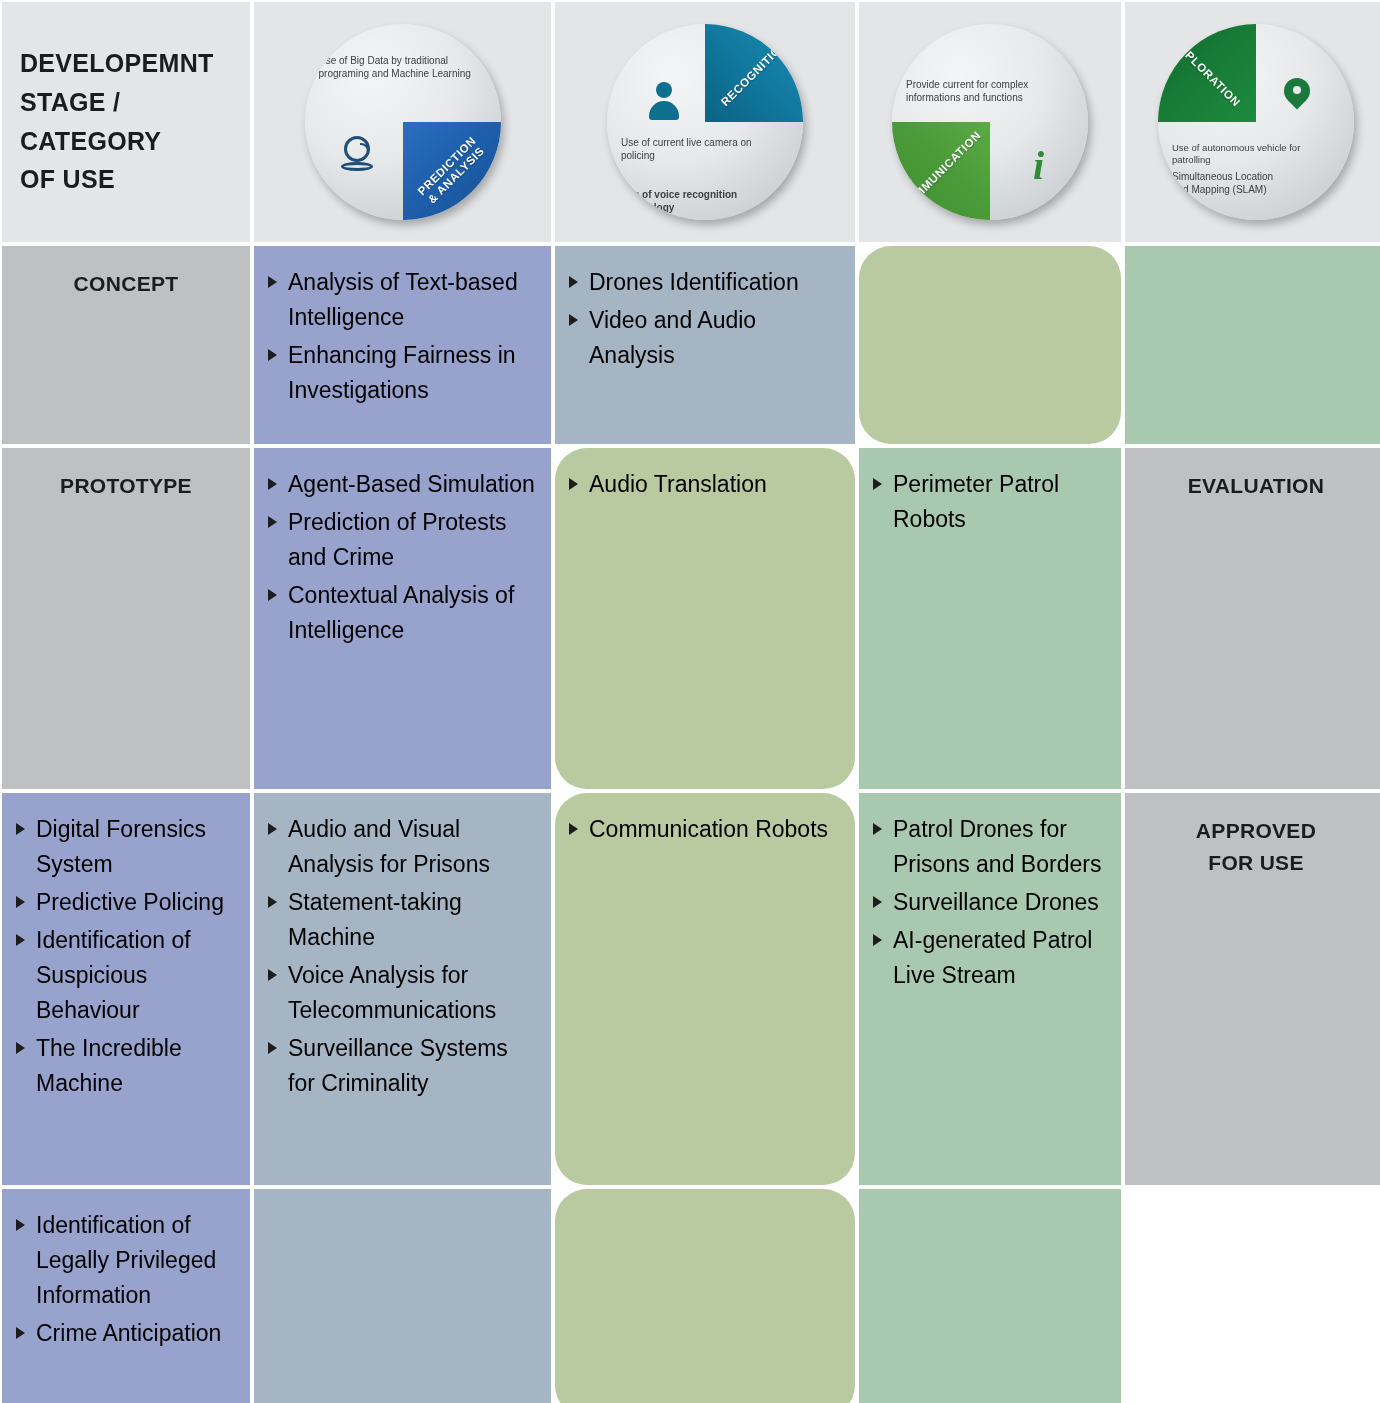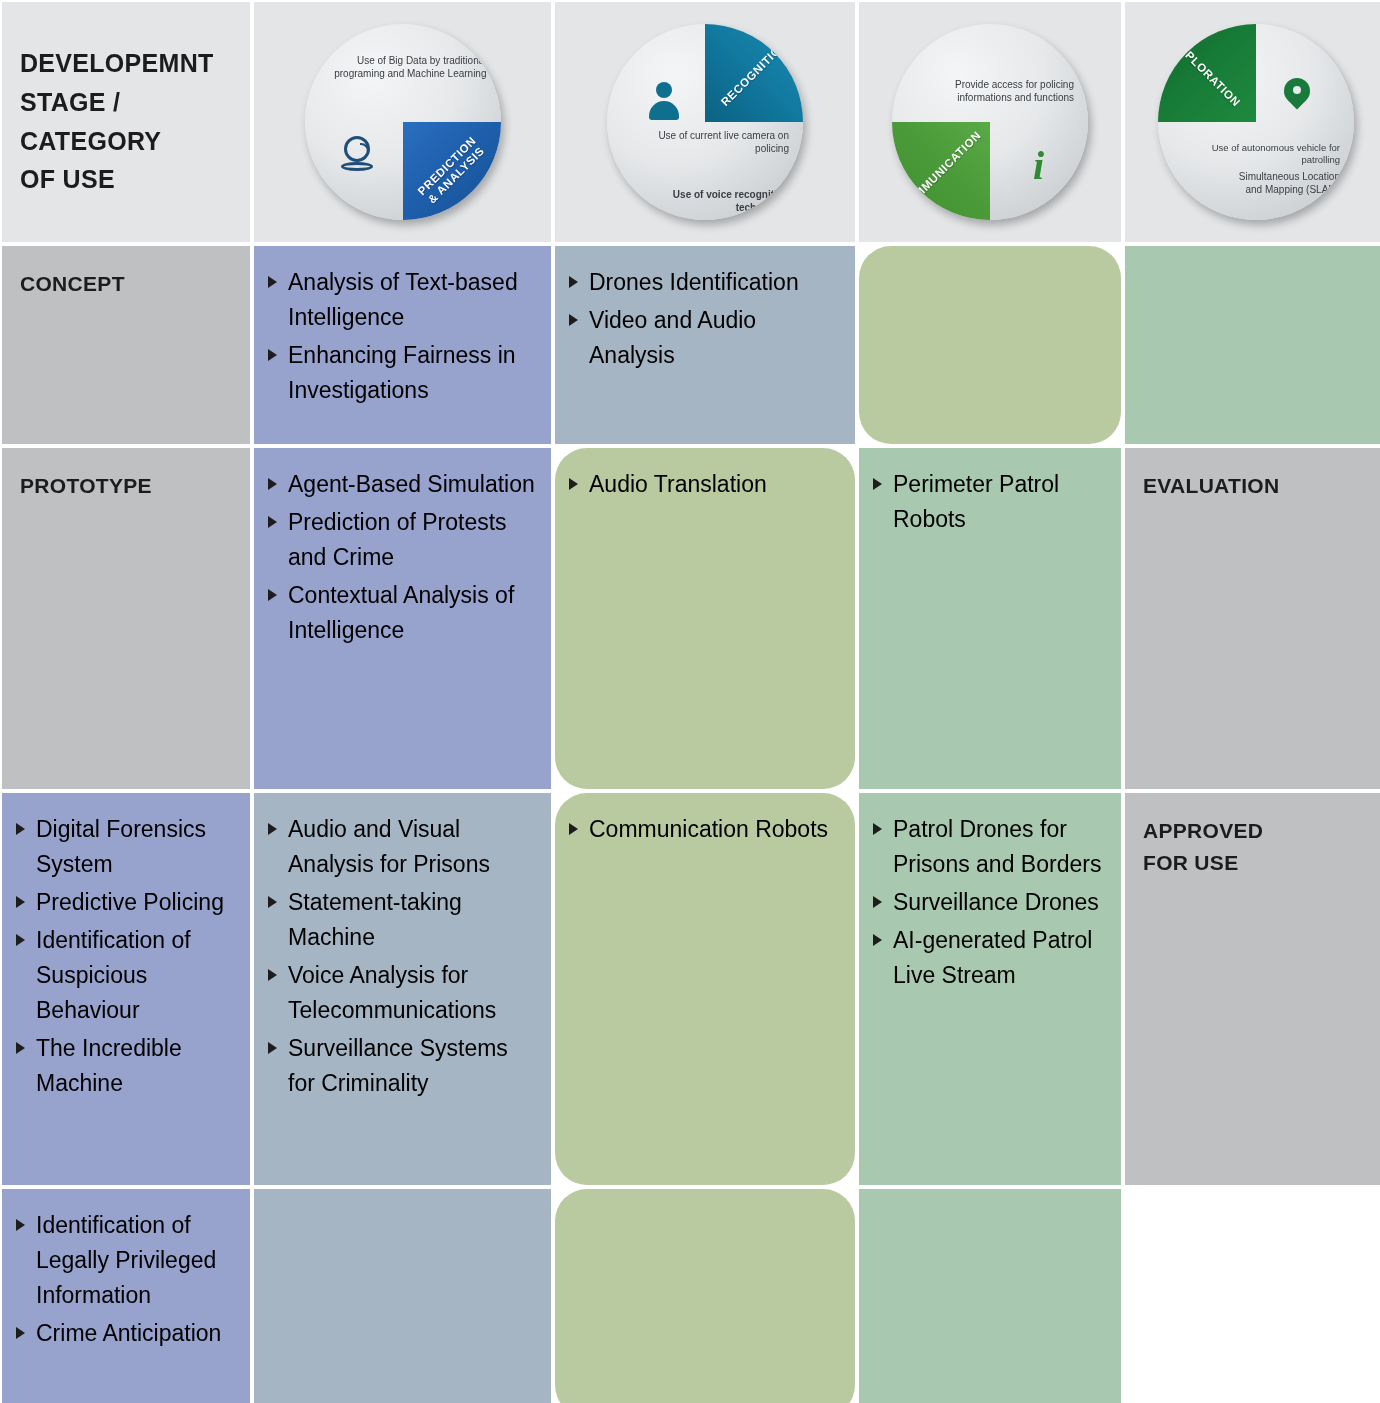--- a/index.html
+++ b/index.html
@@ -93,30 +93,30 @@
   .quad-label.two-line {
     white-space: pre-line;
     text-align: center;
     line-height: 1.15;
   }
 
   .disc-text {
     position: absolute;
     left: 0;
     width: 100%;
-    text-align: right;
+    text-align: left;
     font-size: 10px;
     line-height: 1.3;
     color: #3b4045;
     padding: 0 14px;
     box-sizing: border-box;
     white-space: pre-line;
   }
   .disc-text.t-top    { top: 30px; }
-  .disc-text.t-bottom { top: 105px; }
+  .disc-text.t-bottom { top: 112px; }
   .disc-text.t-low    { top: 128px; }
 
   
   .ball {
     position: absolute;
     left: 36px;
     top: 112px;
     width: 34px;
     height: 38px;
   }
@@ -207,20 +207,21 @@
   
   .rowlabel {
     background: #bfc0c2;
     padding: 22px 18px 0 18px;
     font-size: 21px;
     font-weight: bold;
     letter-spacing: 0.3px;
     line-height: 1.5;
     color: #1c1c1c;
     white-space: pre-line;
+    text-align: center;
   }
 
   
   .c-prediction    { background: #97a2cd; }
   .c-recognition   { background: #a5b5c4; }
   .c-communication { background: #b9c9a0; border-radius: 32px; }
   .c-exploration   { background: #a9c8b0; }
 
   .items {
     list-style: none;
@@ -284,21 +285,21 @@
       </div>
       <div class="disc-text t-bottom">Use  of current live camera on
 policing</div>
       <div class="disc-text t-low" style="top:164px;font-weight:bold;">Use of voice recognition
 technology</div>
     </div>
   </div>
 
   <div class="cell icon-cell">
     <div class="disc">
-      <div class="disc-text t-top" style="top:54px;">Provide access for policing
+      <div class="disc-text t-top" style="top:54px;">Provide current for complex
 informations and functions</div>
       <div class="info-i">i</div>
       <div class="quad bl" style="background:linear-gradient(45deg,#3f8f2f 0%,#4b9b3a 55%,#5aab46 100%);">
         <span class="quad-label">COMMUNICATION</span>
       </div>
     </div>
   </div>
 
   <div class="cell icon-cell">
     <div class="disc">

